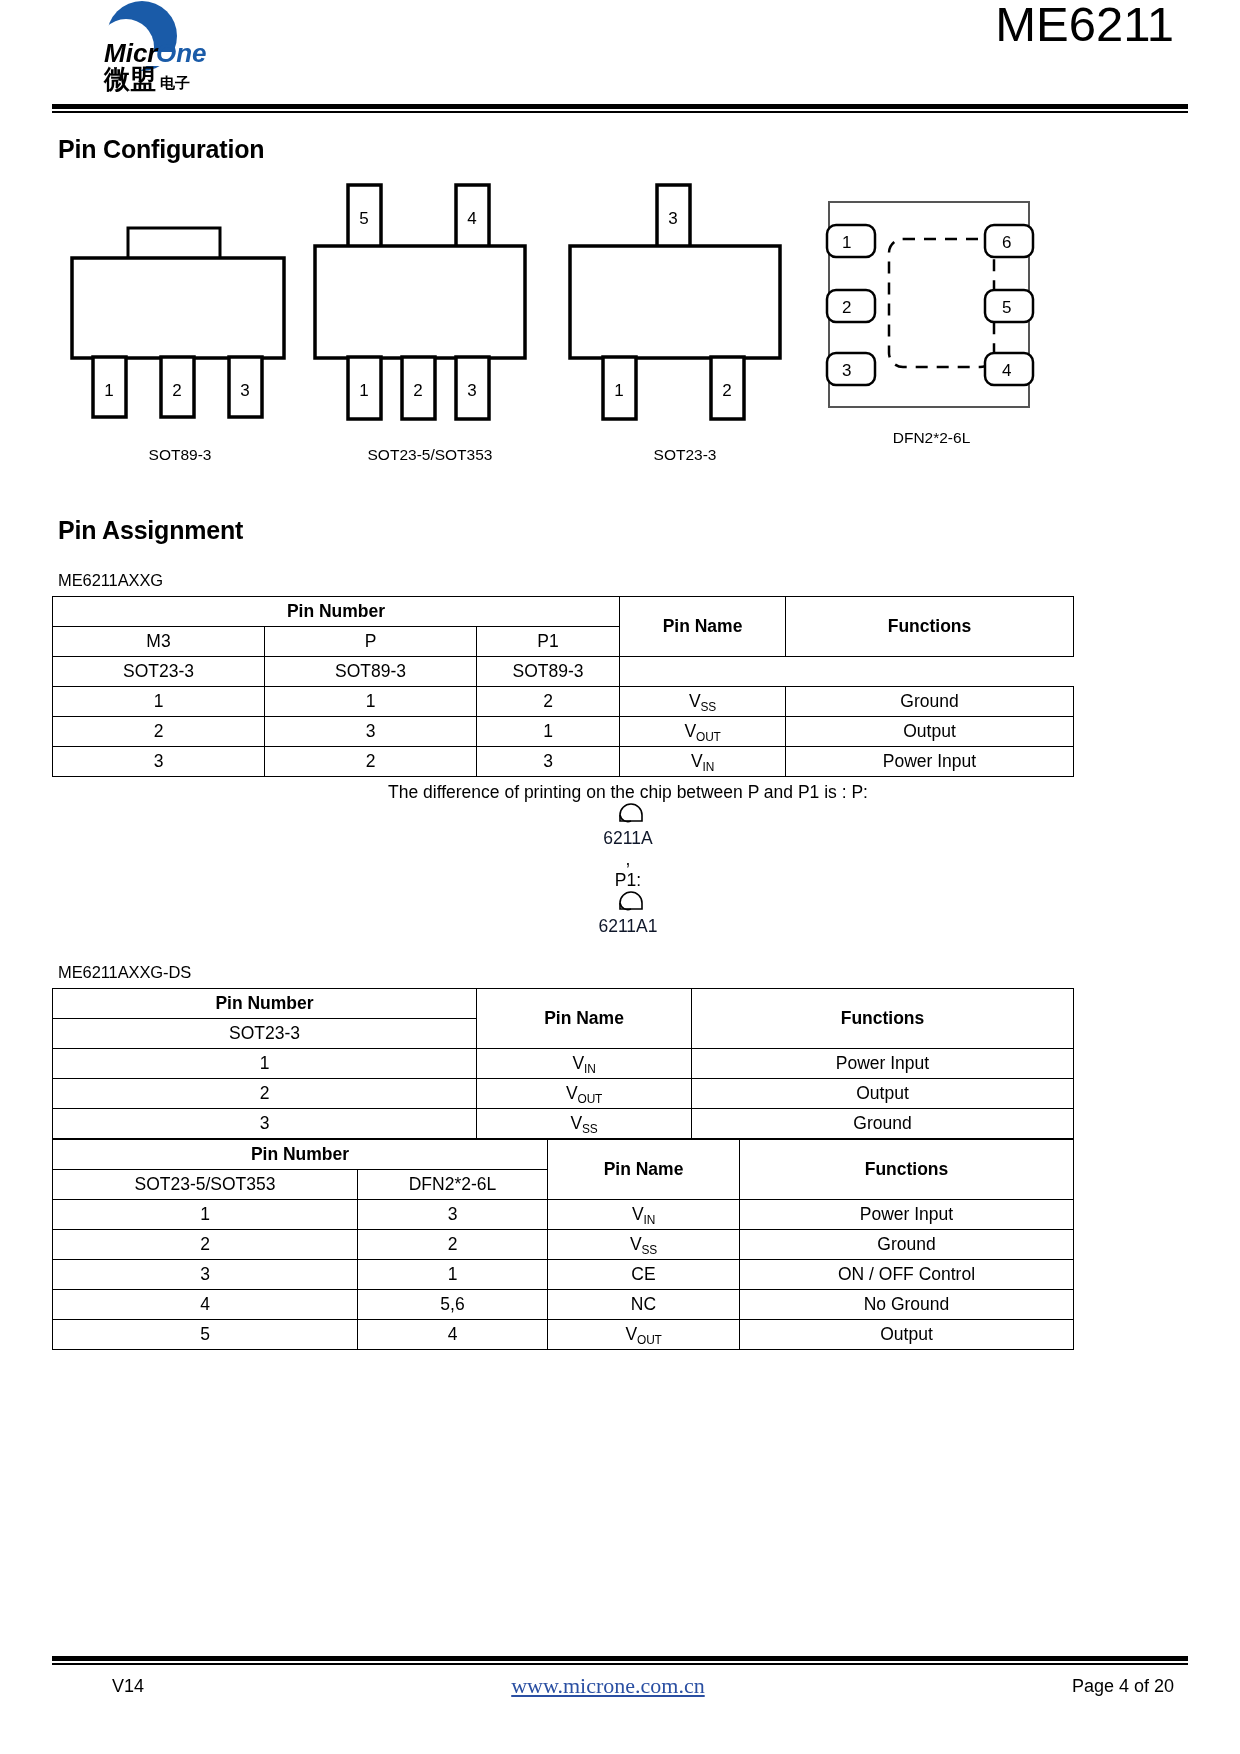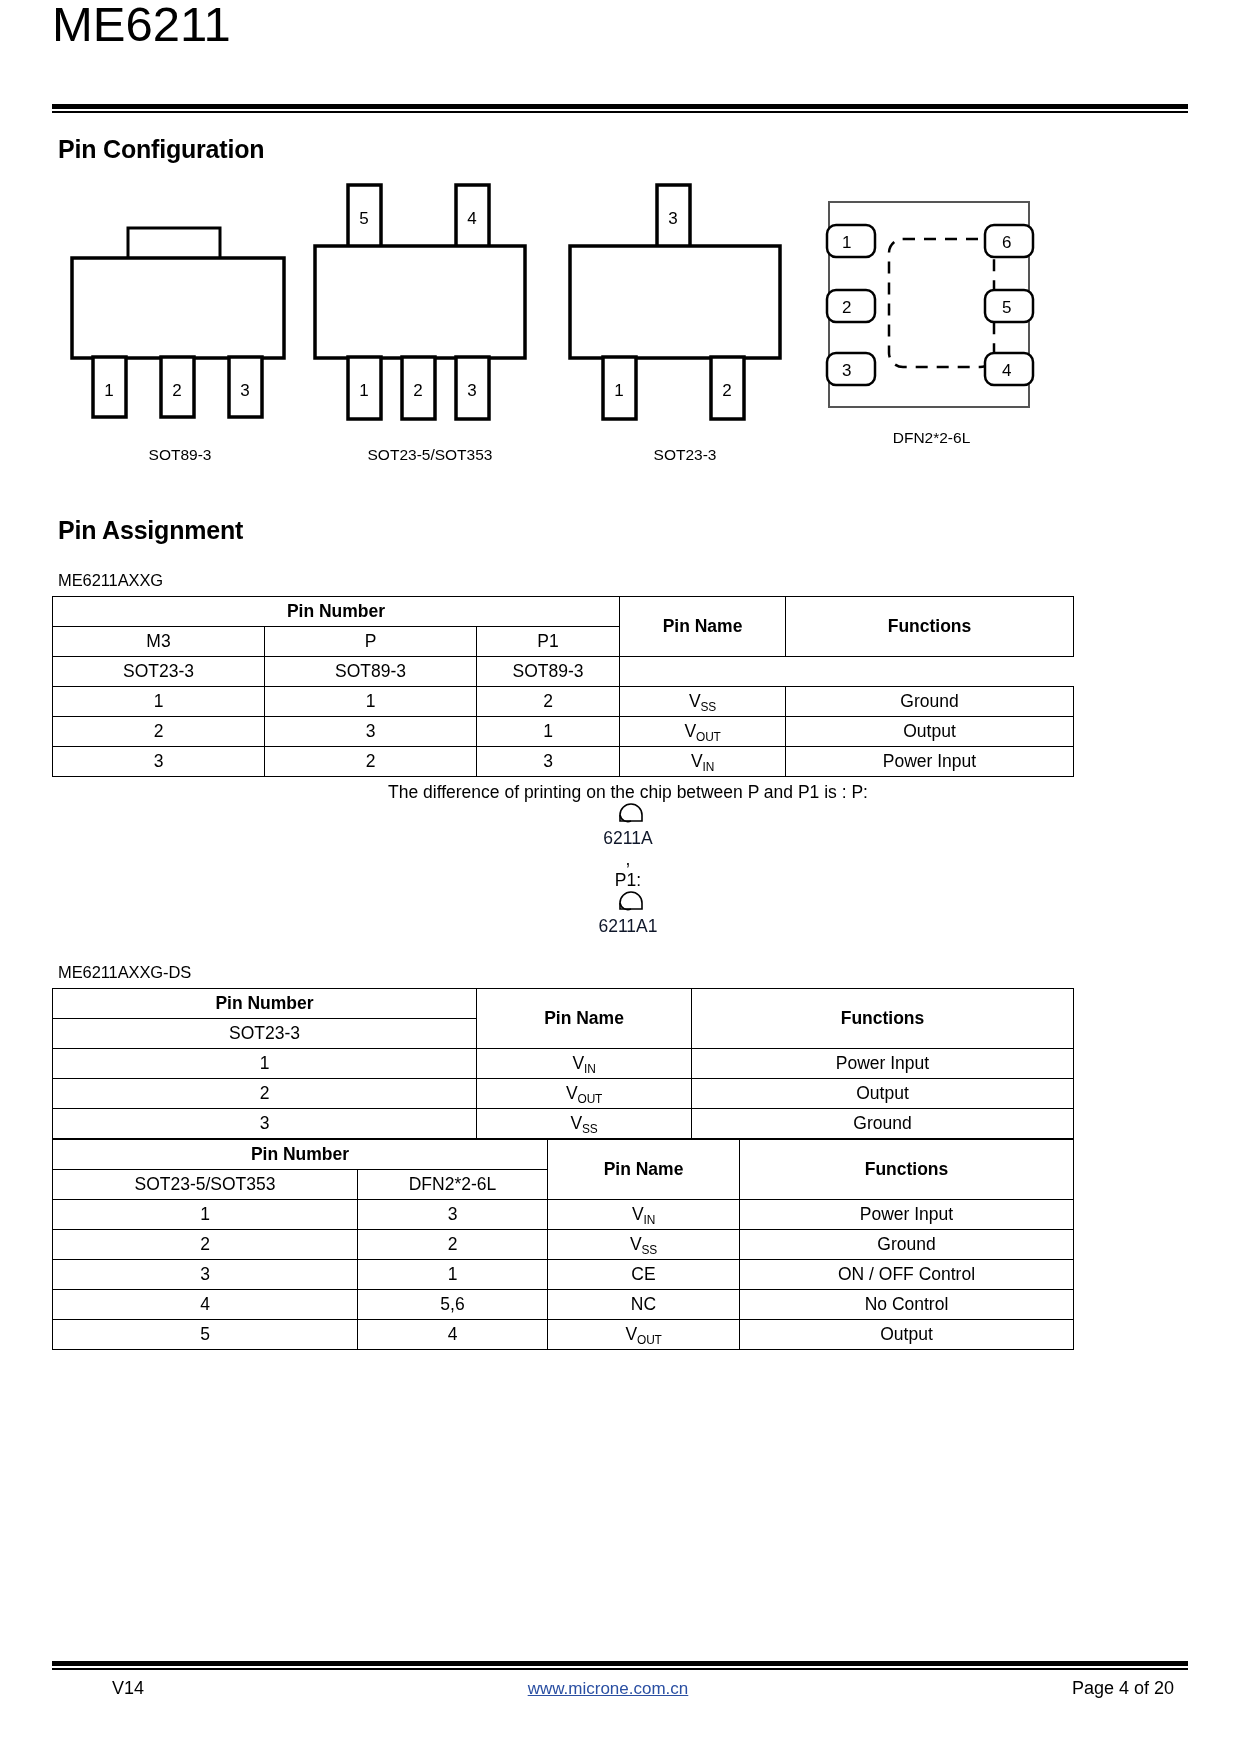--- a/index.html
+++ b/index.html
@@ -149,31 +149,48 @@
     display: flex;
     align-items: center;
     justify-content: space-between;
     margin-top: 8px;
     font-size: 18px;
     padding: 0 14px 0 60px;
   }
   .footer .url {
     color: #2a4fa2;
     text-decoration: underline;
-    font-size: 17px;
+    font-size: 22px;
+    font-family: Liberation Serif, serif;
   }
   .spacer-flex { flex: 1; }
 </style>
 </head>
 <body>
 
 <div class="page">
 
   <div class="header">
 
+    <div class="logo-wrap">
+      <svg class="logo-svg" width="150" height="92" viewBox="0 0 150 92">
+
+        <circle cx="60" cy="36" r="35" fill="#1a5ba8"></circle>
+
+        <circle cx="44" cy="47" r="28" fill="#ffffff"></circle>
+
+        <rect x="10" y="52" width="110" height="14" fill="#ffffff"></rect>
+
+        <text x="22" y="62" font-family="'Liberation Sans', sans-serif" font-size="26" font-weight="bold" font-style="italic" fill="#000000">Micr</text>
+        <text x="74" y="62" font-family="'Liberation Sans', sans-serif" font-size="26" font-weight="bold" font-style="italic" fill="#1a5ba8">One</text>
+
+        <text x="22" y="88" font-family="'DejaVu Sans', sans-serif" font-size="26" font-weight="bold" fill="#000000">微盟</text>
+        <text x="78" y="88" font-family="'DejaVu Sans', sans-serif" font-size="15" font-weight="bold" fill="#000000">电子</text>
+      </svg>
+    </div>
 
     <div class="part-number">ME6211</div>
   </div>
 
   <div class="rule-top"></div>
 
   <h2 class="section">Pin Configuration</h2>
 
   <div class="pinconfig">
 
@@ -397,21 +414,21 @@
       <tr>
         <td>3</td>
         <td>1</td>
         <td><span>CE</span><sub></sub></td>
         <td>ON / OFF Control</td>
       </tr>
       <tr>
         <td>4</td>
         <td>5,6</td>
         <td><span>NC</span><sub></sub></td>
-        <td>No Control</td>
+        <td>No Ground</td>
       </tr>
       <tr>
         <td>5</td>
         <td>4</td>
         <td><span>V</span><sub>OUT</sub></td>
         <td>Output</td>
       </tr>
     </tbody>
   </table>
 

